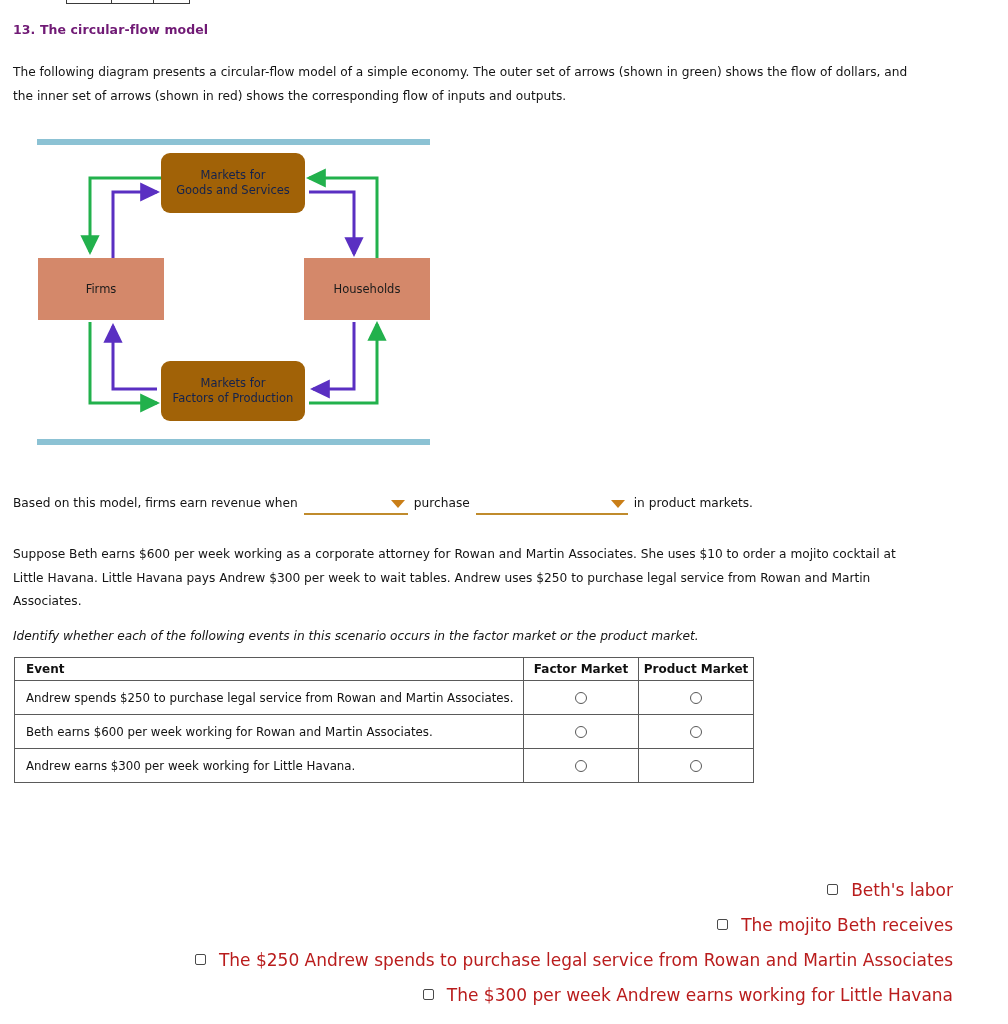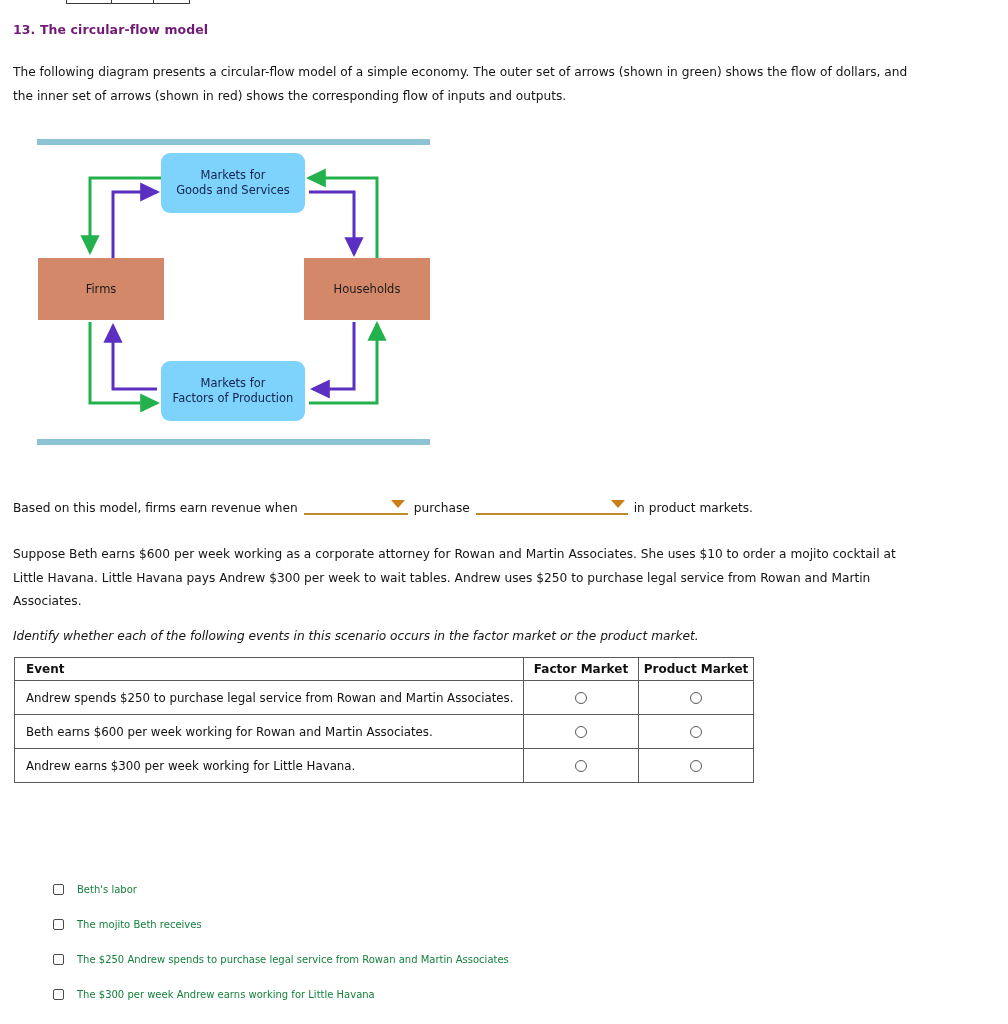--- a/index.html
+++ b/index.html
@@ -58,21 +58,21 @@
   .node {
     position: absolute;
     display: flex; align-items: center; justify-content: center;
     text-align: center;
     font-size: 11.5px; line-height: 15px;
     color: #10214a;
     font-family: "DejaVu Sans", "Liberation Sans", sans-serif;
     z-index: 3;
   }
   .node.blue {
-    background: #7dd3fc;
+    background: #a16207;
     border-radius: 9px;
     color: #13224e;
   }
   .node.salmon {
     background: #d4886a;
     border-radius: 0;
     color: #1b1b1b;
   }
   
   #node-goods      { left: 124px; top: 17px;  width: 144px; height: 60px; }
@@ -82,21 +82,21 @@
 
   .flow-svg {
     position: absolute; left: 0; top: 0;
     width: 393px; height: 315px;
     z-index: 2;
   }
 
   
   .dd-line {
     position: absolute; left: 13px; top: 496px;
-    display: flex; align-items: flex-end;
+    display: flex; align-items: flex-start;
     font-size: 12.2px; color: #141414;
     white-space: nowrap;
   }
   .dd-line .txt { padding: 0 6px; }
   .dropdown {
     position: relative;
     height: 19px;
     border-bottom: 2px solid #c08b2c;
     display: inline-block;
     vertical-align: bottom;
@@ -141,21 +141,21 @@
     border-radius: 50%;
     background: #fff;
     vertical-align: middle;
   }
 
   
   .cb-list { position: absolute; left: 53px; top: 872px; width: 900px; }
   .cb-row {
     display: flex; align-items: center;
     height: 35px;
-    font-size: 10px; color: #15803d;
+    font-size: 17px; color: #b91c1c; justify-content: flex-end;
   }
   .cbox {
     width: 11px; height: 11px;
     border: 1px solid #4a4a4a;
     border-radius: 2px;
     background: #fff;
     margin-right: 13px;
     flex: none;
   }
 </style>

